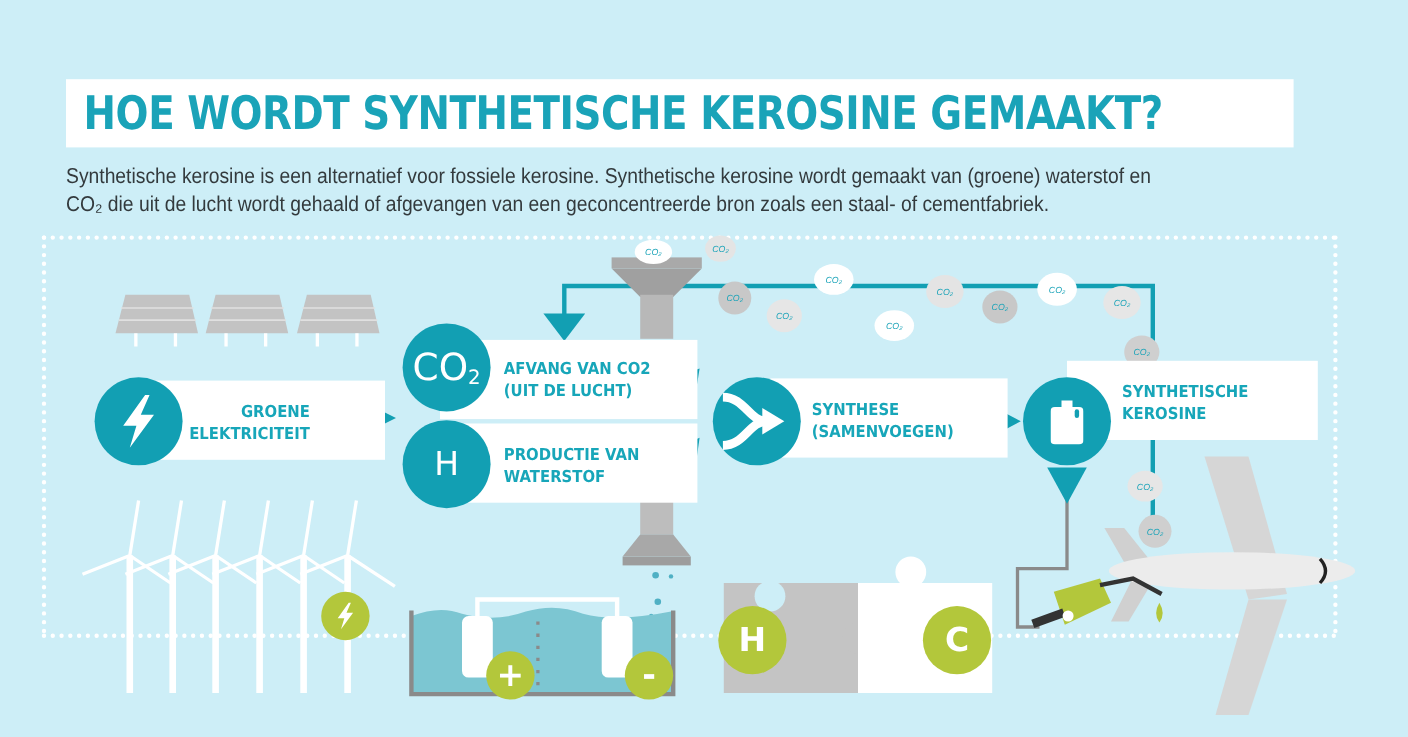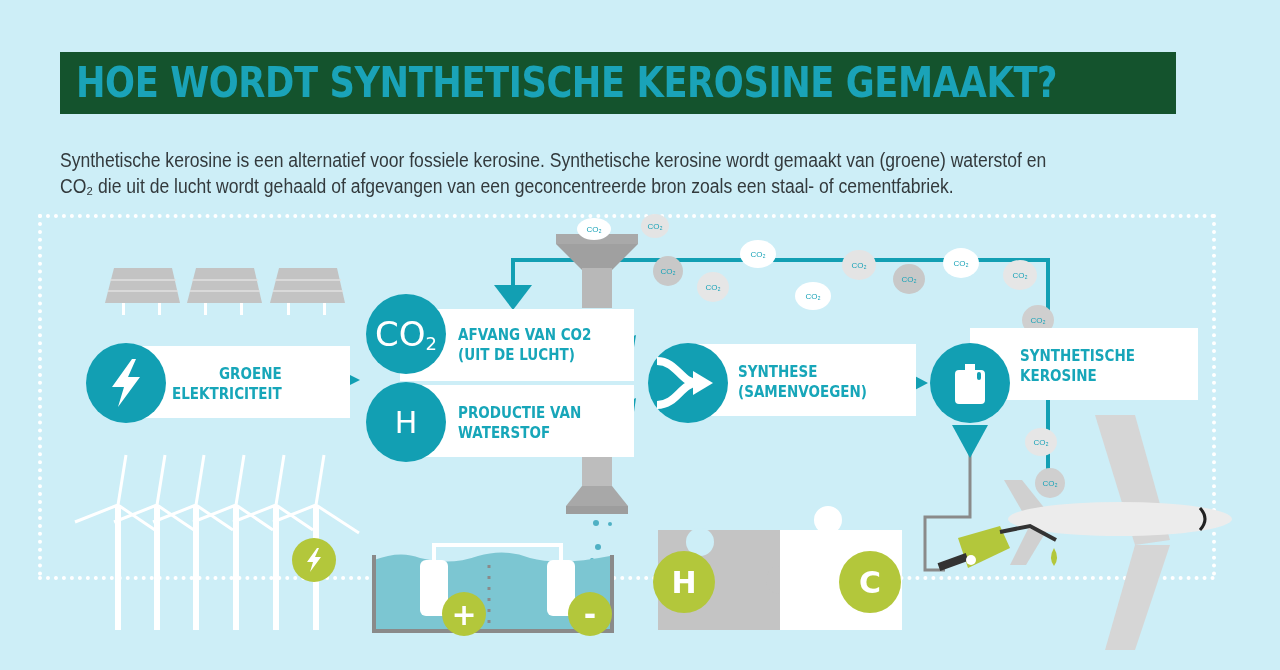--- a/index.html
+++ b/index.html
@@ -1,35 +1,35 @@
 <!DOCTYPE html>
 <html><head>
 <meta charset="utf-8">
 <style>
   * { box-sizing: border-box; margin: 0; padding: 0; }
   html, body { width: 1280px; height: 670px; overflow: hidden; }
   body { background: #cdeef7; font-family: "Liberation Sans", sans-serif; position: relative; }
 
-  .title-box { position: absolute; left: 60px; top: 52px; width: 1116px; height: 62px; background: #14532d; }
+  .title-box { position: absolute; left: 60px; top: 72px; width: 1116px; height: 62px; background: #ffffff; }
   .title-text { position: absolute; left: 16px; top: 6px; font-family: "DejaVu Sans", sans-serif; font-size: 42px; font-weight: bold; color: #1aa3b8; letter-spacing: -0.5px; transform: scaleX(0.84); transform-origin: left center; white-space: nowrap; }
 
   .intro { position: absolute; left: 60px; top: 147px; width: 1200px; font-family: "Liberation Sans", sans-serif; font-size: 19.5px; line-height: 26px; color: #333a3d; transform: scaleX(0.9); transform-origin: left top; white-space: nowrap; }
 
   .frame { position: absolute; left: 38px; top: 214px; width: 1178px; height: 362px; border: 4px dotted #ffffff; border-bottom: none; }
   .frame-bottom { position: absolute; left: 38px; top: 576px; width: 1178px; height: 0; border-top: 4px dotted #ffffff; }
 
   .svg-layer { position: absolute; left: 0; top: 0; width: 1280px; height: 670px; pointer-events: none; }
 
   .step { position: absolute; background: #ffffff; height: 72px; }
   .step-icon { position: absolute; width: 80px; height: 80px; border-radius: 50%; background: #129fb3; color: #fff; display: flex; align-items: center; justify-content: center; font-family: "DejaVu Sans", sans-serif; }
   .step-label { position: absolute; color: #17a6b9; font-family: "DejaVu Sans", sans-serif; font-weight: bold; font-size: 15px; line-height: 20px; transform: scaleX(0.9); transform-origin: left top; white-space: nowrap; }
 
   .green-badge { position: absolute; width: 52px; height: 52px; border-radius: 50%; background: #b3c73b; color: #fff; display: flex; align-items: center; justify-content: center; font-family: "DejaVu Sans", sans-serif; font-size: 30px; font-weight: bold; }
 
-  .cloud { position: absolute; font-size: 8px; color: #1aa3b8; font-family: "Liberation Sans", sans-serif; display: flex; align-items: center; justify-content: center; border-radius: 50%; }
+  .cloud { position: absolute; font-size: 8px; color: #1aa3b8; font-family: "Liberation Sans", sans-serif; display: flex; align-items: center; justify-content: center; border-radius: 50%; font-style: italic; }
 </style>
 </head>
 <body>
 
 <div class="title-box">
   <div class="title-text">HOE WORDT SYNTHETISCHE KEROSINE GEMAAKT?</div>
 </div>
 
 <div class="intro">
   <div>Synthetische kerosine is een alternatief voor fossiele kerosine. Synthetische kerosine wordt gemaakt van (groene) waterstof en</div>

